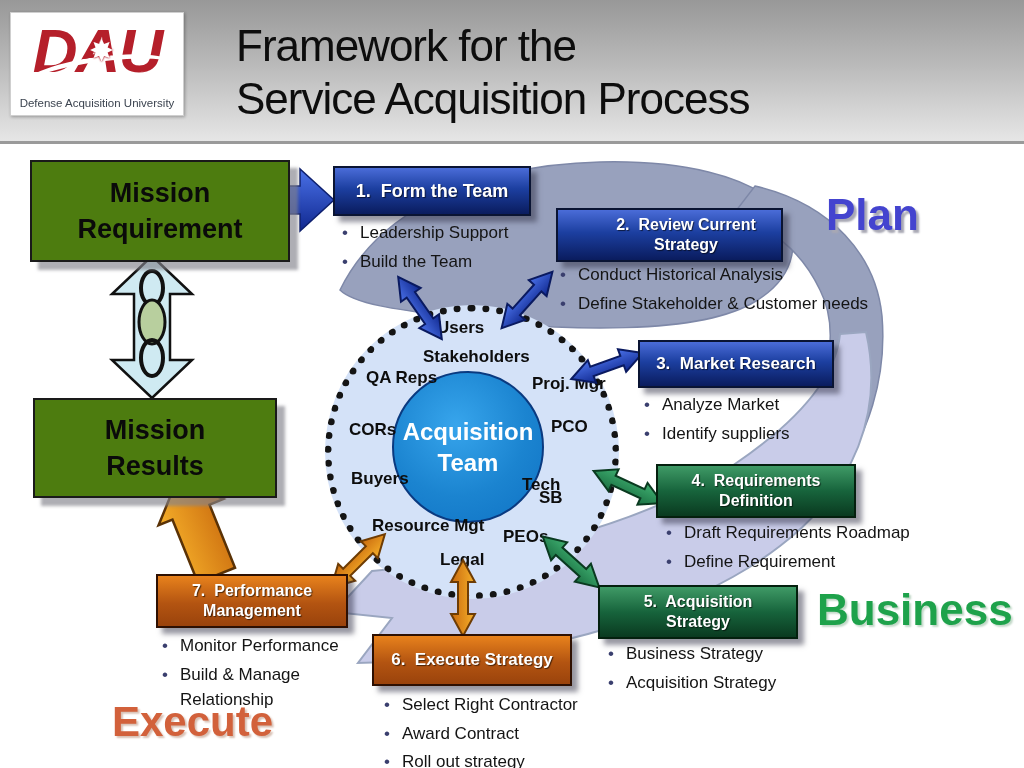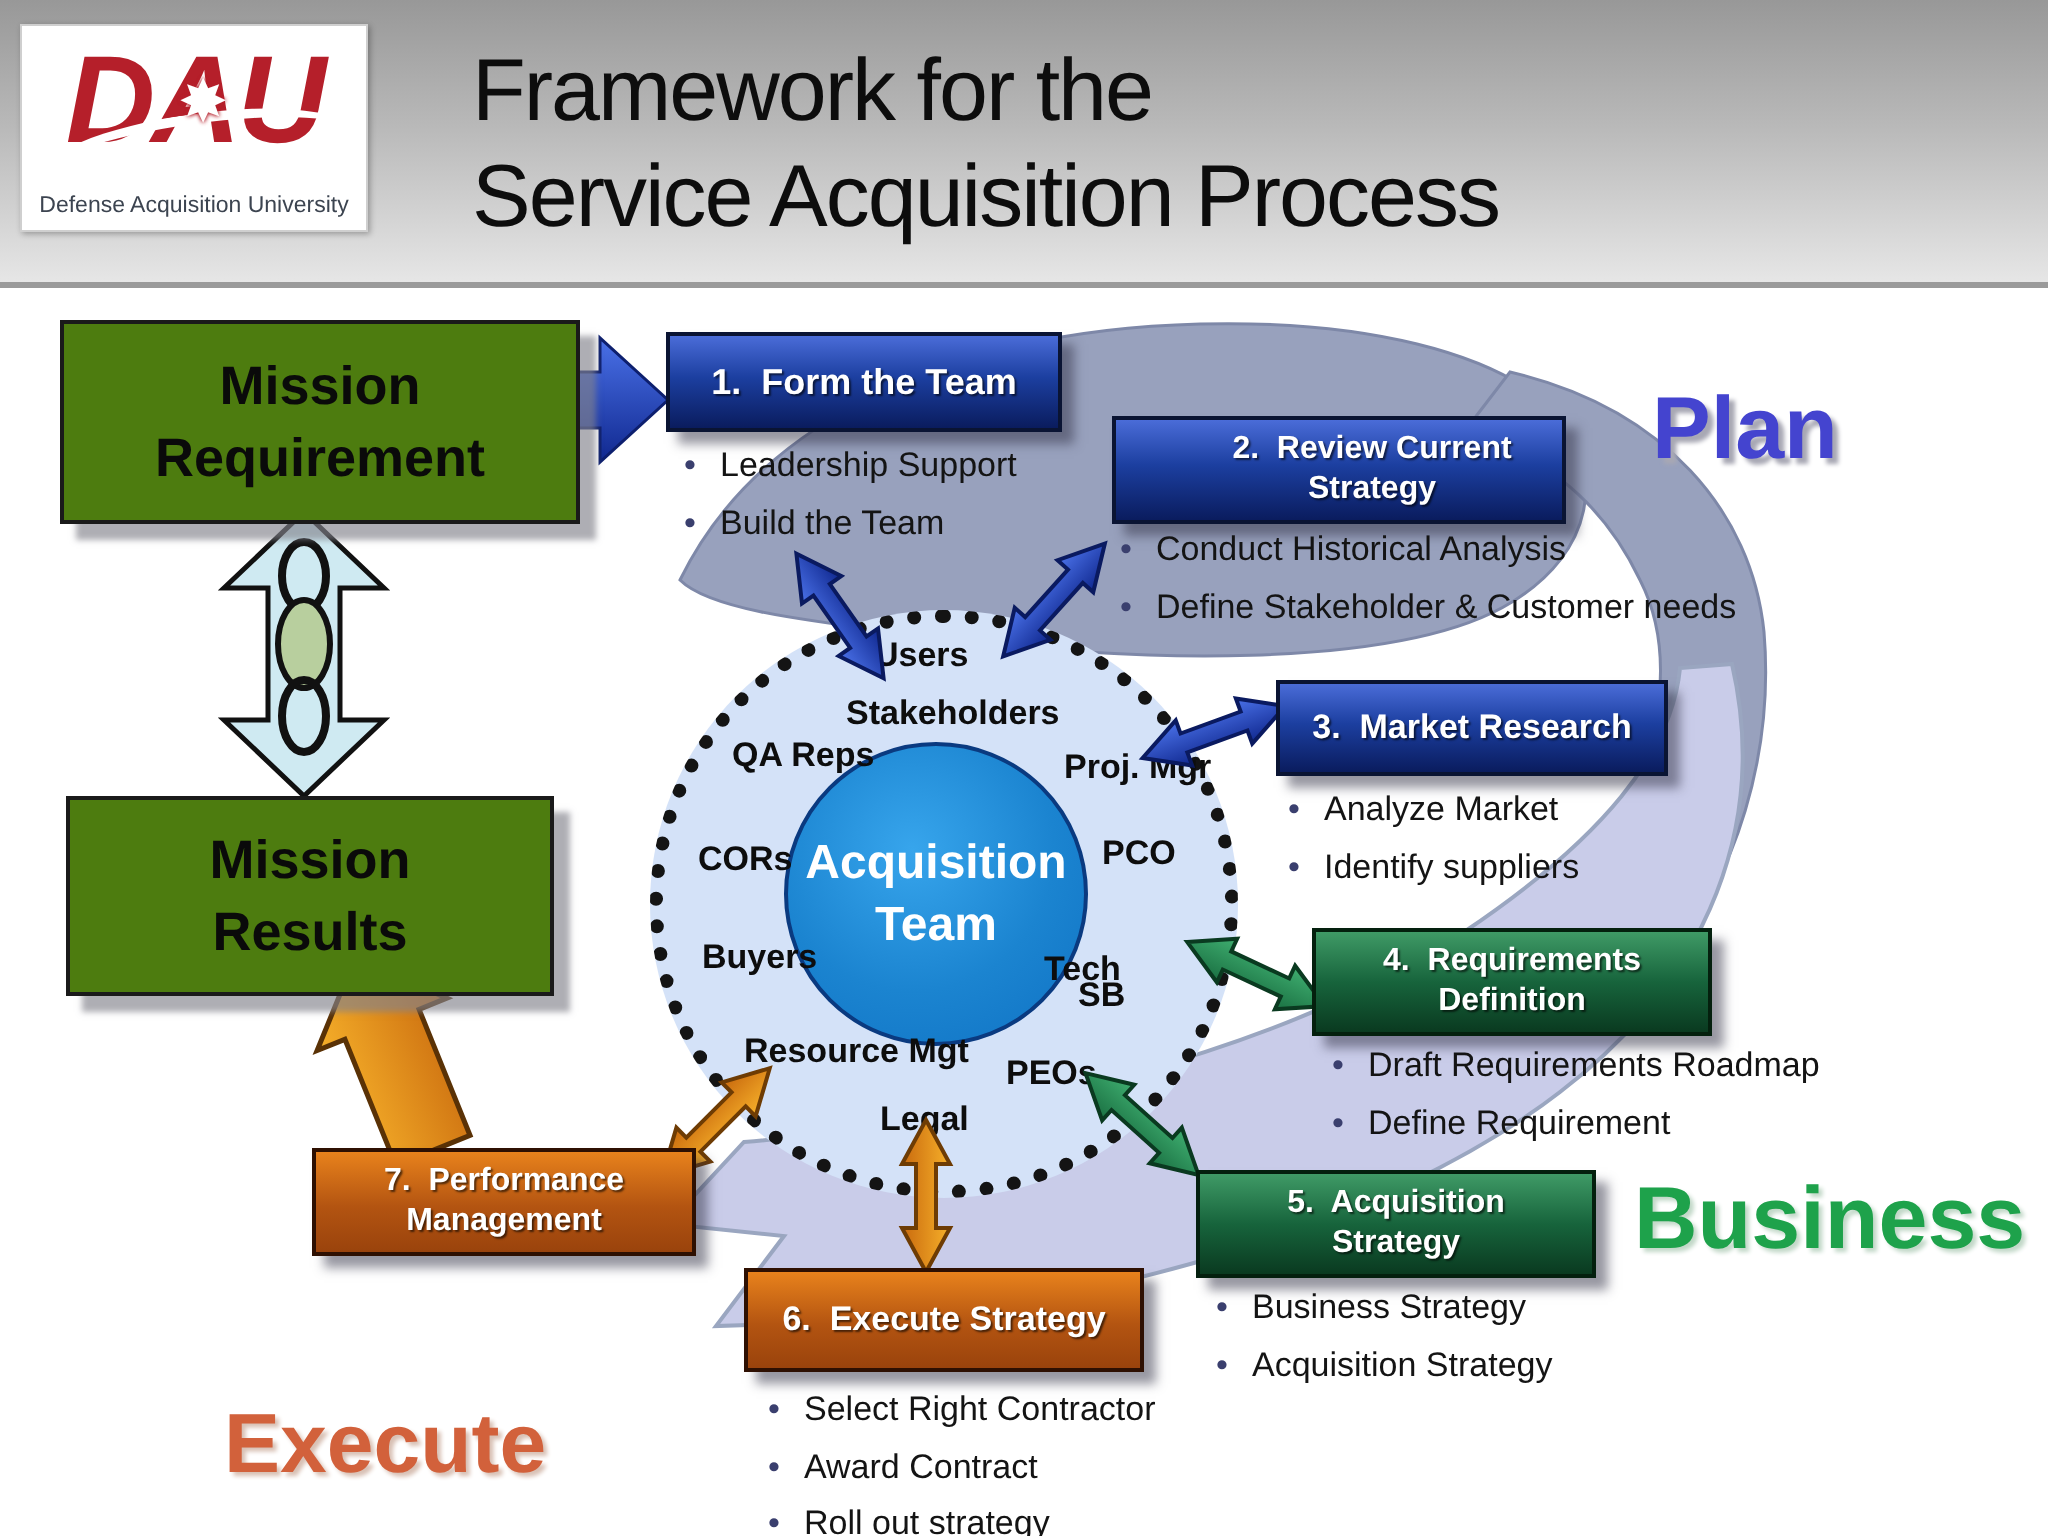--- a/index.html
+++ b/index.html
@@ -183,18 +183,22 @@
   </ul>
   <ul class="bullets" style="left:604px;top:641px;">
     <li>Business Strategy</li>
     <li>Acquisition Strategy</li>
   </ul>
   <ul class="bullets" style="left:380px;top:692px;">
     <li>Select Right Contractor</li>
     <li>Award Contract</li>
     <li>Roll out strategy</li>
   </ul>
+  <ul class="bullets" style="left:158px;top:633px;width:190px;">
+    <li>Monitor Performance</li>
+    <li>Build &amp; Manage Relationship</li>
+  </ul>
 
   <div class="phase" id="phase-plan">Plan</div>
   <div class="phase" id="phase-develop">Business</div>
   <div class="phase" id="phase-execute">Execute</div>
 
 </div>
 
 </body></html>

